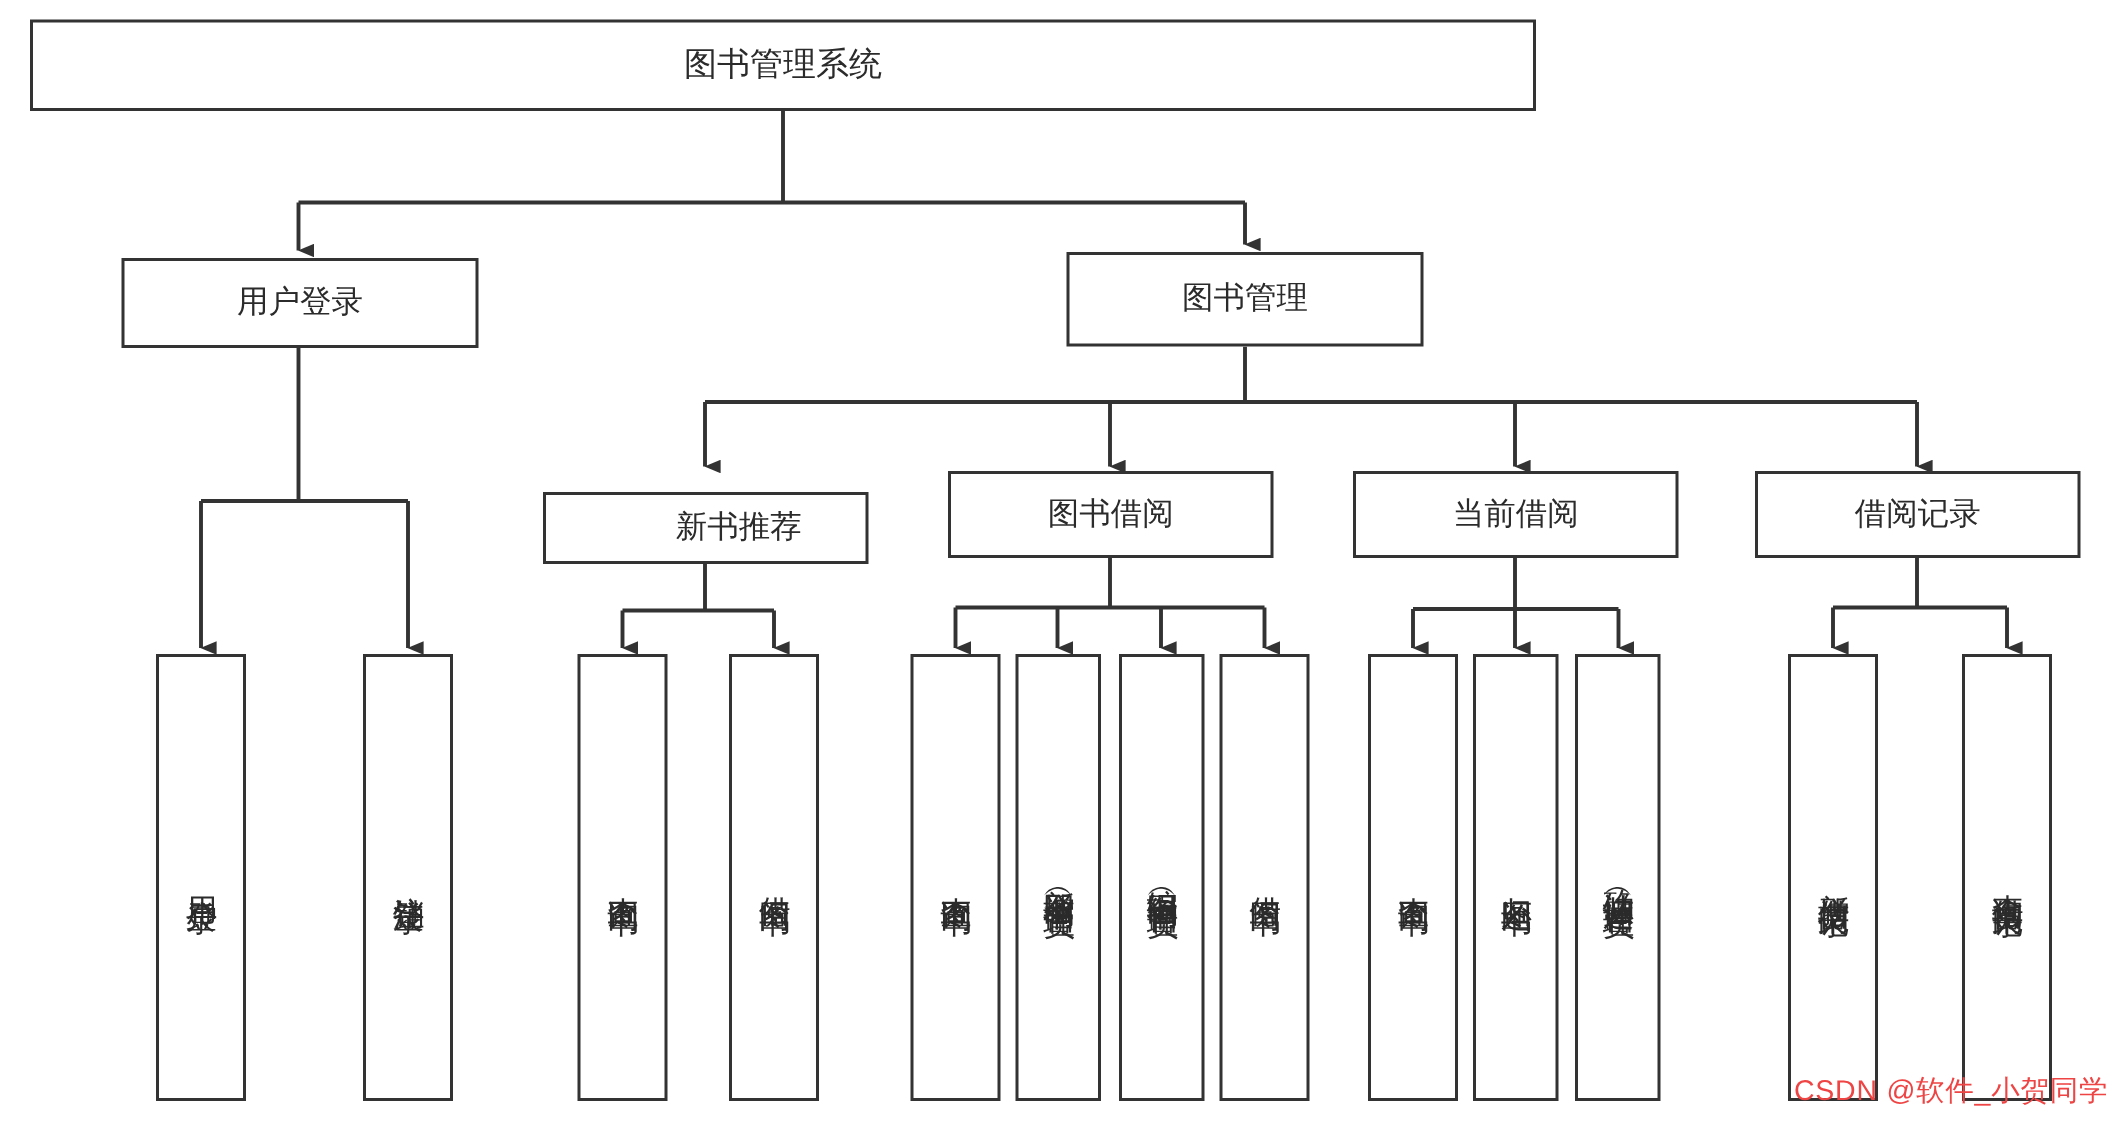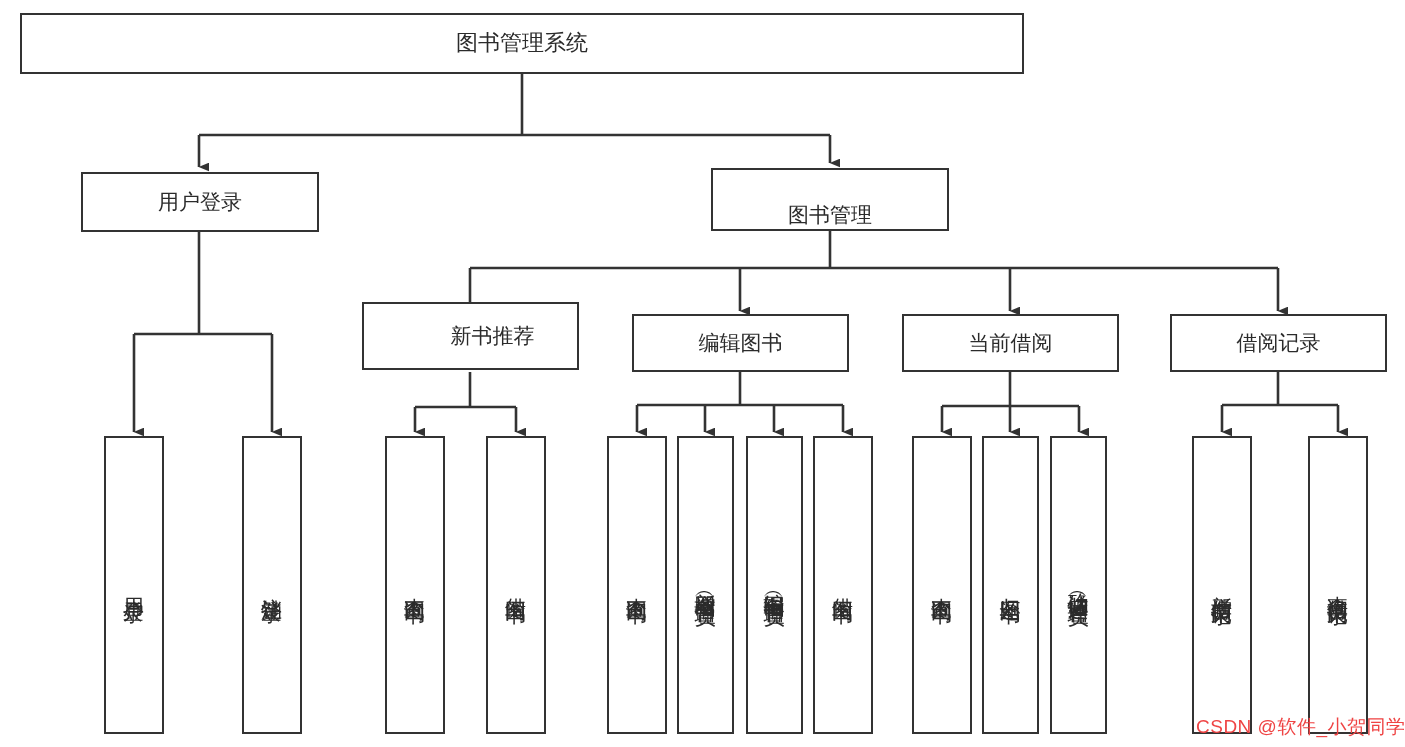--- a/index.html
+++ b/index.html
@@ -133,30 +133,30 @@
   </svg>
 
   <div class="node root horizontal" style="left:20px; top:13px; width:1004px; height:61px;">
     <span class="node-label">图书管理系统</span>
   </div>
 
   <div class="node horizontal" style="left:81px; top:172px; width:238px; height:60px;">
     <span class="node-label">用户登录</span>
   </div>
 
-  <div class="node horizontal" style="left:711px; top:168px; width:238px; height:63px;align-items:flex-end;">
+  <div class="node horizontal" style="left:711px; top:168px; width:238px; height:63px;">
     <span class="node-label">图书管理</span>
   </div>
 
-  <div class="node horizontal" style="left:362px; top:302px; width:217px; height:68px;padding-left:44px;">
+  <div class="node horizontal" style="left:362px; top:328px; width:217px; height:48px;padding-left:44px;">
     <span class="node-label">新书推荐</span>
   </div>
 
   <div class="node horizontal" style="left:632px; top:314px; width:217px; height:58px;">
-    <span class="node-label">编辑图书</span>
+    <span class="node-label">图书借阅</span>
   </div>
 
   <div class="node horizontal" style="left:1170px; top:314px; width:217px; height:58px;">
     <span class="node-label">借阅记录</span>
   </div>
 
   <div class="node horizontal" style="left:902px; top:314px; width:217px; height:58px;">
     <span class="node-label">当前借阅</span>
   </div>
 

